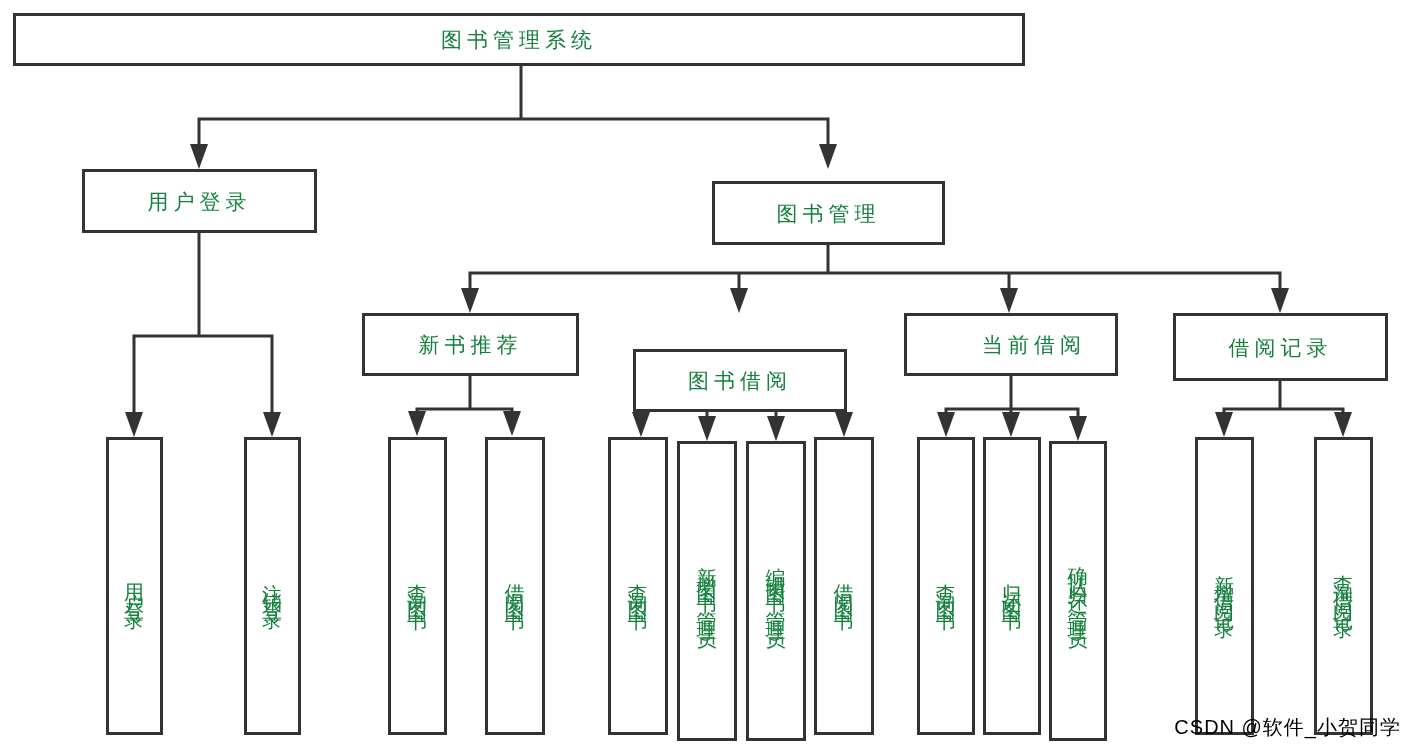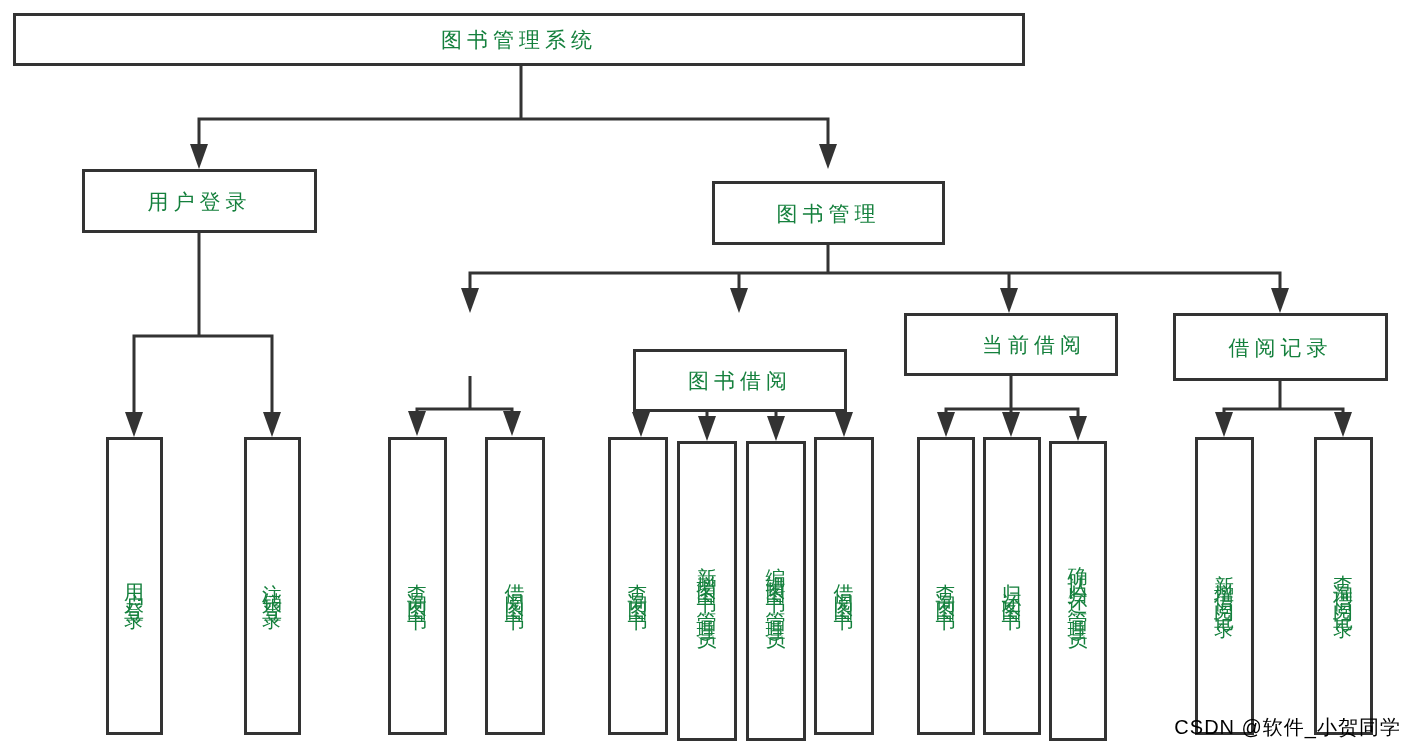--- a/index.html
+++ b/index.html
@@ -117,20 +117,23 @@
     <span class="lbl">图书管理系统</span>
   </div>
 
   <div class="node user-login">
     <span class="lbl">用户登录</span>
   </div>
   <div class="node book-mgmt">
     <span class="lbl">图书管理</span>
   </div>
 
+  <div class="node new-book">
+    <span class="lbl">新书推荐</span>
+  </div>
   <div class="node book-borrow">
     <span class="lbl">图书借阅</span>
   </div>
   <div class="node current-borrow">
     <span class="lbl">当前借阅</span>
   </div>
   <div class="node borrow-records">
     <span class="lbl">借阅记录</span>
   </div>
 

